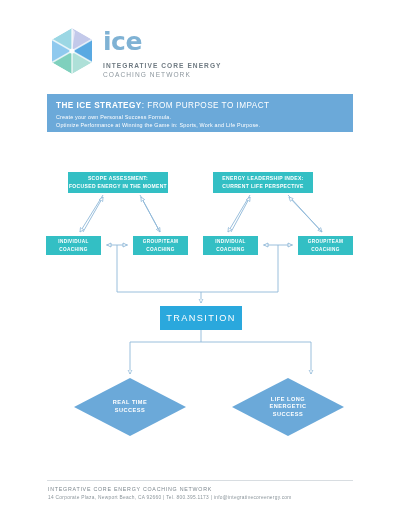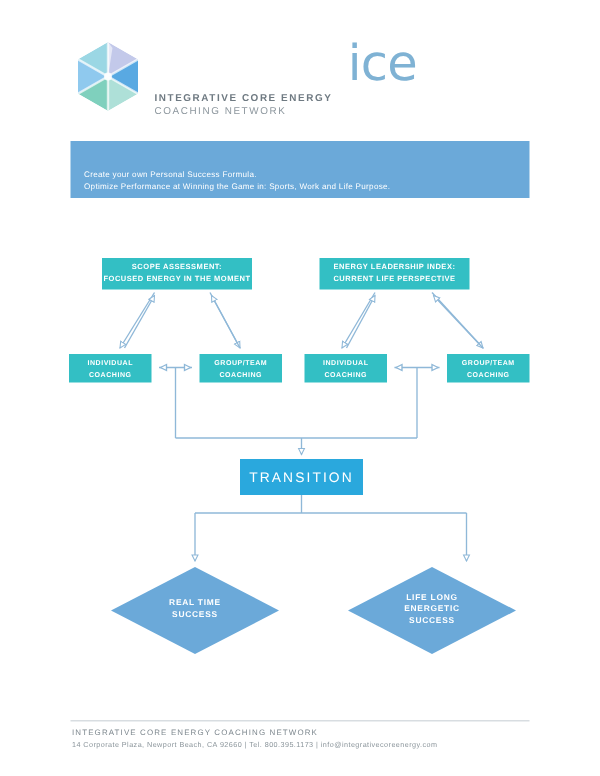--- a/index.html
+++ b/index.html
@@ -38,26 +38,25 @@
     height: 50px;
   }
   .logo-word {
     position: absolute;
     left: 56px;
     top: -2px;
     width: 175px;
   }
   .logo-ice {
     font-family: "DejaVu Sans", sans-serif;
-    font-size: 33px;
+    font-size: 25px;
     letter-spacing: -0.5px;
     color: #7fb2d4;
     line-height: 36px;
-    font-weight: 400;
-    text-align: right;
+    font-weight: 700;
   }
   .logo-sub1 {
     font-size: 6.6px;
     letter-spacing: 1.05px;
     color: #6f7a82;
     font-weight: bold;
     line-height: 9px;
     margin-top: 1px;
   }
   .logo-sub2 {
@@ -245,20 +244,23 @@
       </svg>
     </div>
     <div class="logo-word">
       <div class="logo-ice">ice</div>
       <div class="logo-sub1">INTEGRATIVE CORE ENERGY</div>
       <div class="logo-sub2">COACHING NETWORK</div>
     </div>
   </div>
 
   <div class="banner">
+    <div class="banner-title">
+      <b>THE ICE STRATEGY</b><span class="reg">: FROM PURPOSE TO IMPACT</span>
+    </div>
     <div class="banner-line l1">Create your own Personal Success Formula.</div>
     <div class="banner-line l2">Optimize Performance at Winning the Game in: Sports, Work and Life Purpose.</div>
   </div>
 
   <div class="flow">
 
     <svg class="connectors" viewBox="0 0 400 517" xmlns="http://www.w3.org/2000/svg">
       <defs>
         <marker id="arrOpen" markerWidth="6" markerHeight="6" refX="5" refY="3" orient="auto" markerUnits="strokeWidth">
           <path d="M0.5,0.8 L5,3 L0.5,5.2 z" fill="#ffffff" stroke="#8fb8d8" stroke-width="0.8"></path>

